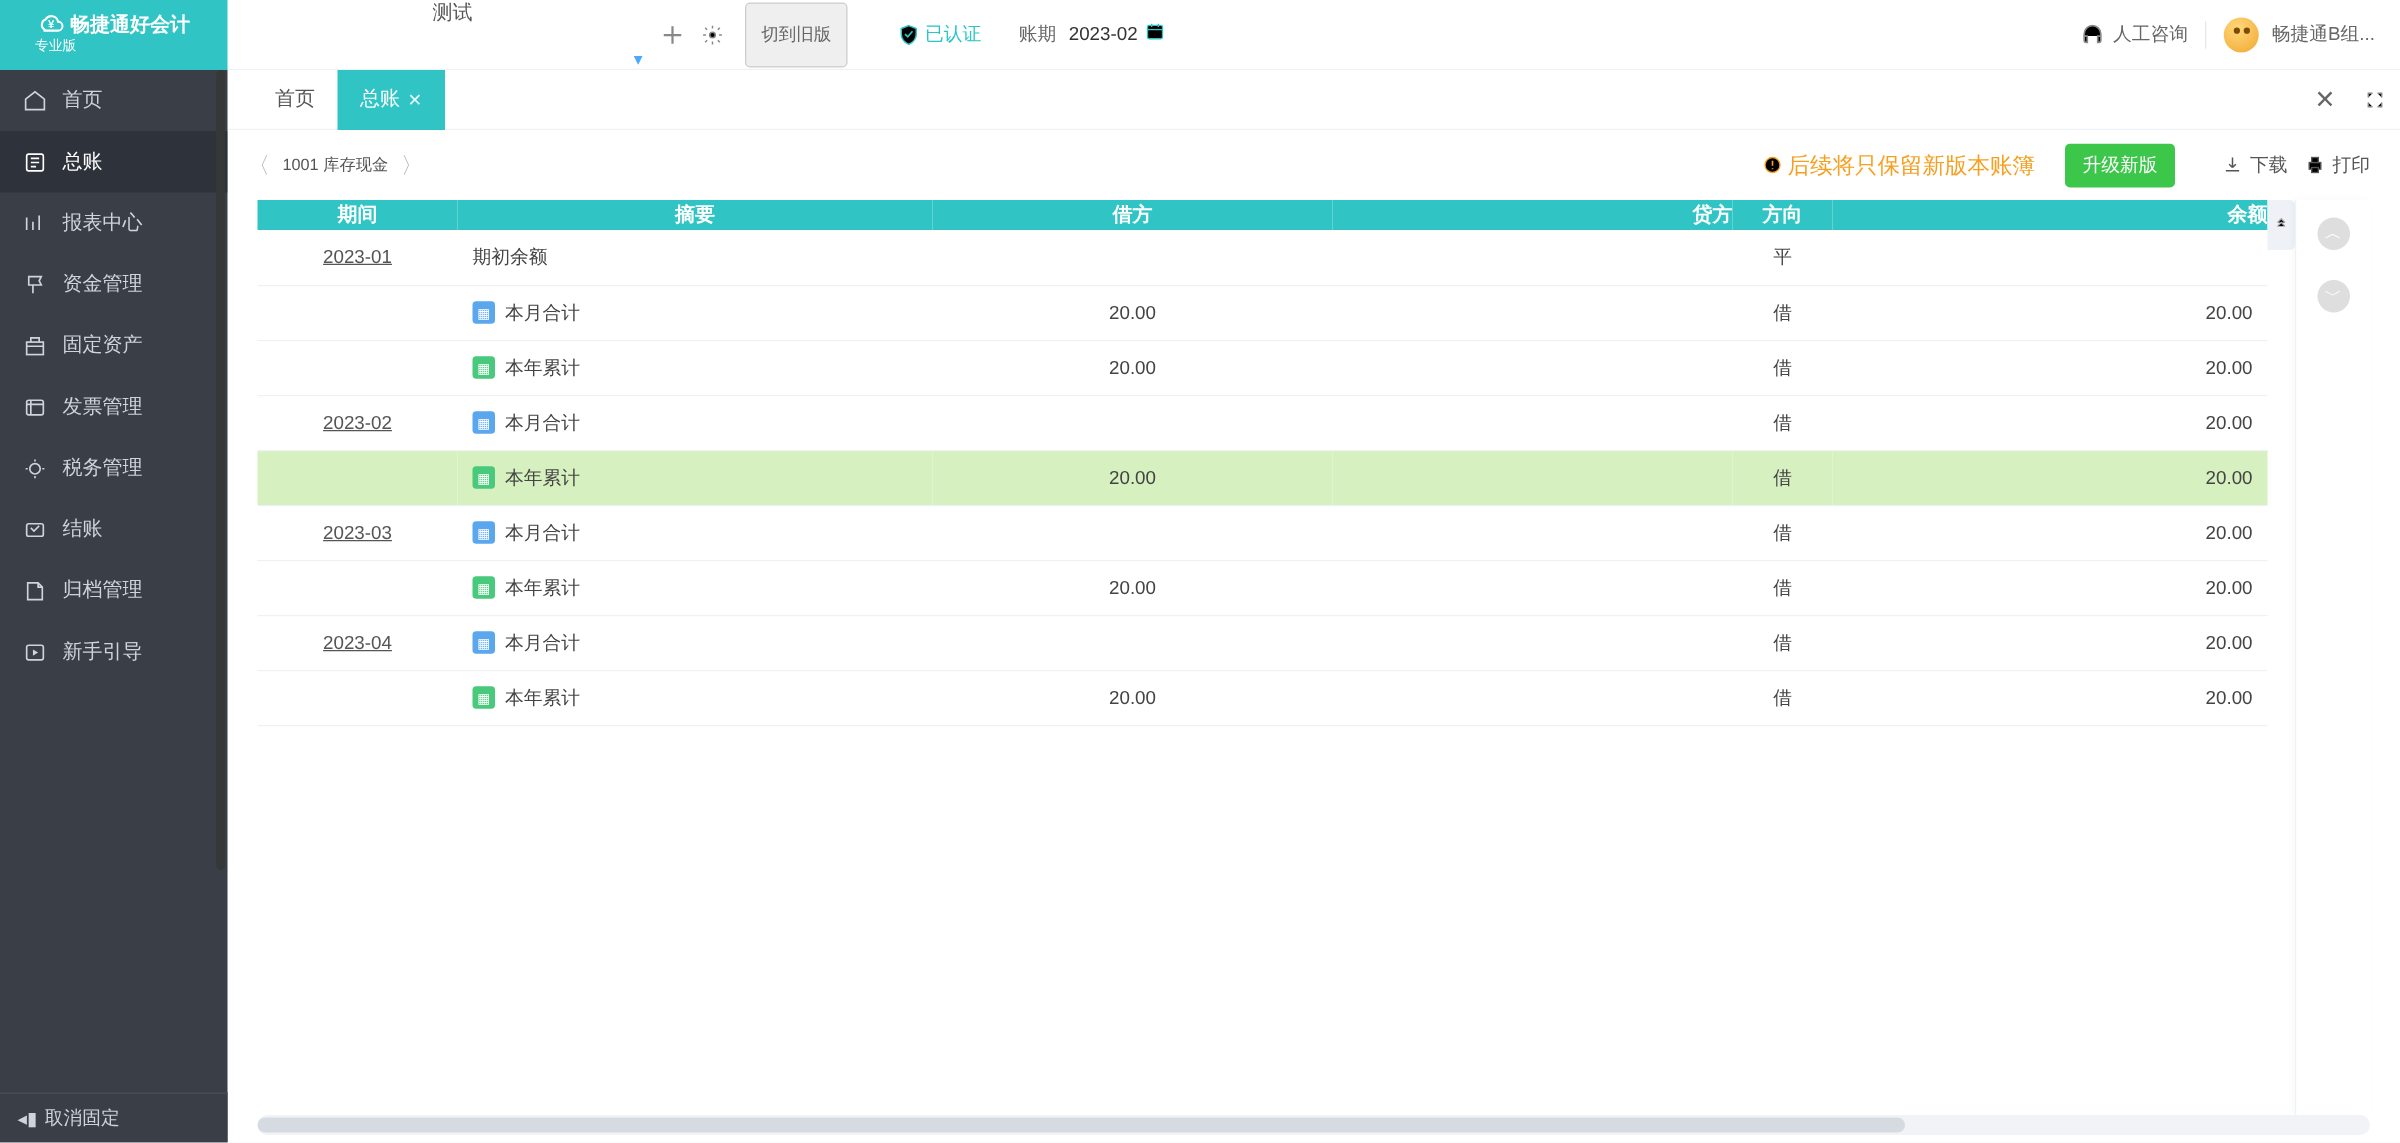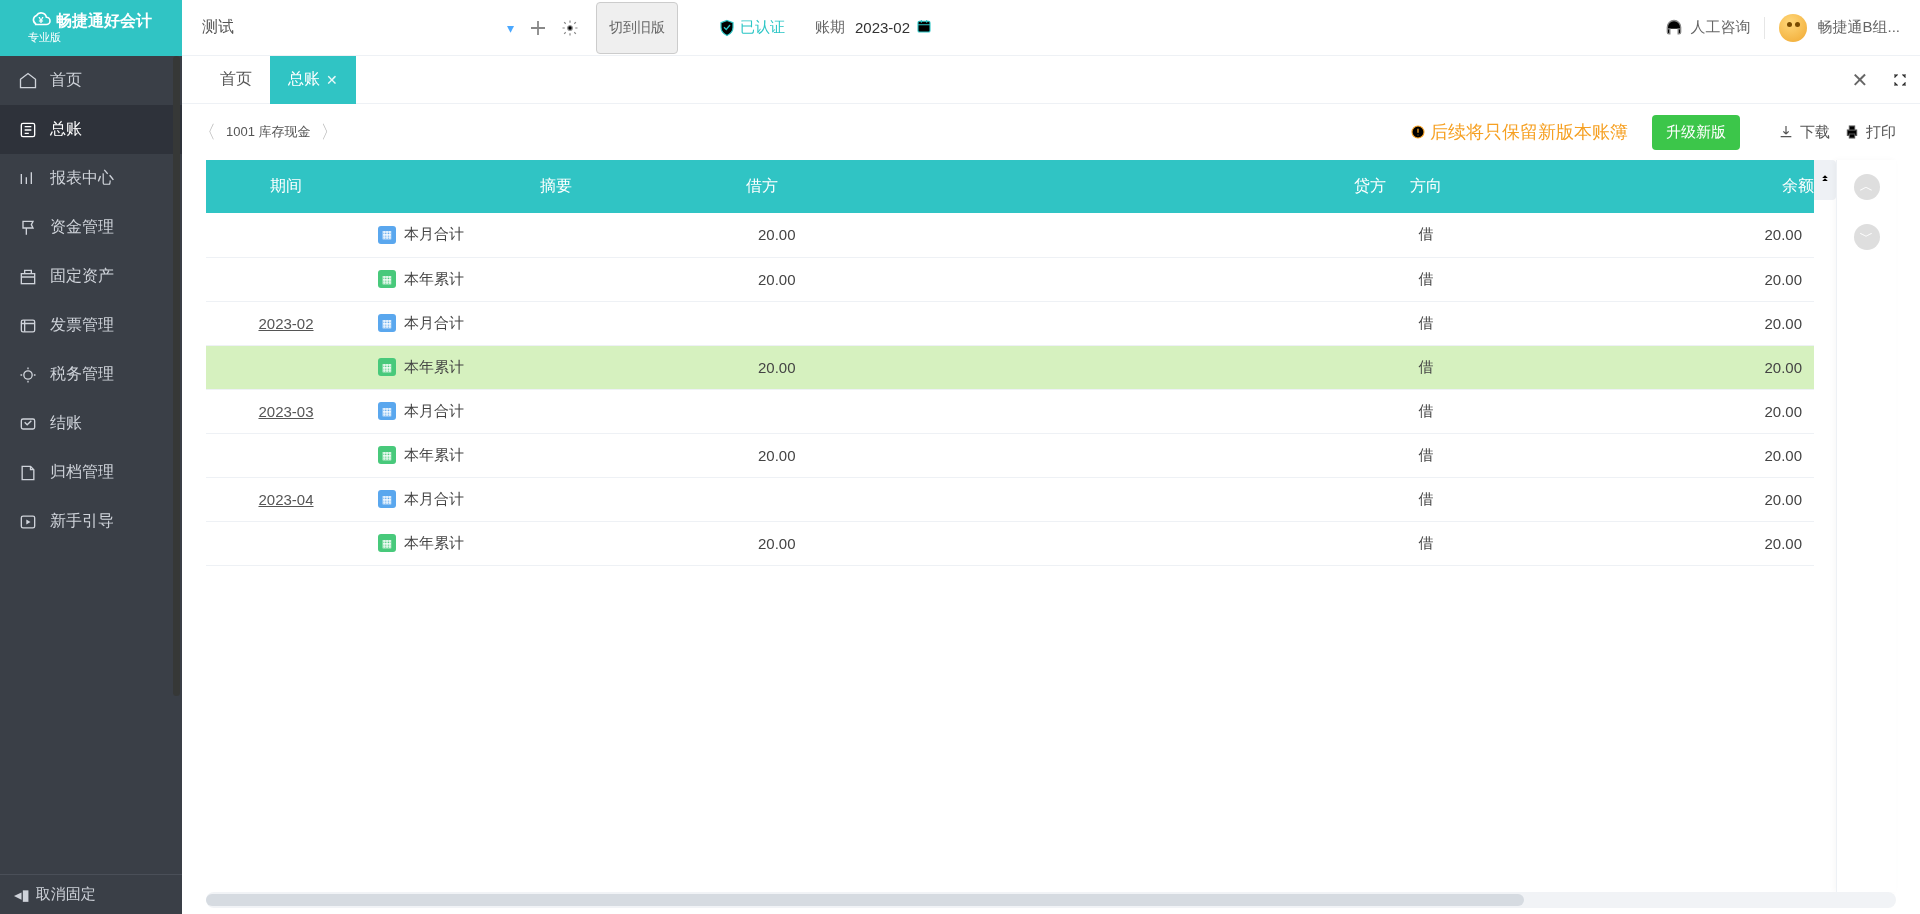--- a/index.html
+++ b/index.html
@@ -4,21 +4,21 @@
 <style>
   * { box-sizing: border-box; margin: 0; padding: 0; }
   html, body { height: 100%; font-family: "Microsoft YaHei", Arial, sans-serif; font-size: 14px; color: #333; background:#f5f7fa; }
   .app { width: 1920px; height: 914px; position: relative; display: flex; flex-direction: column; }
 
   
   .topbar { height: 56px; background: #fff; display: flex; align-items: center; padding: 0 20px 0 0; border-bottom:1px solid #eef1f5; }
   .logo-wrap { width: 182px; height: 56px; background: #30c4c4; color: #fff; display:flex; flex-direction:column; align-items:center; justify-content:center; line-height:1.1; }
   .logo-row { display:flex; align-items:center; gap:4px; font-weight:bold; font-size:16px;}
   .logo-sub { font-size:11px; margin-top:2px; align-self:flex-start; padding-left:28px;}
-  .top-select { margin-left: 20px; display:flex; align-items:center; gap:18px; width:320px; color:#666; }
+  .top-select { margin-left: 20px; display:flex; align-items:center; gap:18px; width:320px; color:#666;flex-direction:column; }
   .top-select .sel { flex:0 0 auto; font-size:16px; color:#555; }
   .chev-down { color:#4aa8ff; font-size:14px; margin-left:auto; margin-right:8px;}
   .icon-btn { width:32px; height:32px; display:flex; align-items:center; justify-content:center; color:#888; cursor:pointer; font-size:18px;}
   .old-ver { border:1px solid #ccc; border-radius:4px; padding:16px 12px; font-size:14px; color:#666; margin:16px 10px;}
   .verified { color:#2cc6c6; display:flex; align-items:center; gap:4px; font-size:15px; font-weight:500; margin-left:30px;}
   .period-lbl { margin-left:30px; color:#666; font-size:15px;}
   .period-val { margin-left:10px; color:#333; font-size:15px;}
   .cal-icon { color:#2cc6c6; margin-left:6px; font-size:16px;}
   .top-spacer { flex:1; }
   .consult { display:flex; align-items:center; gap:6px; color:#666; font-size:15px;}
@@ -53,25 +53,25 @@
   .arrow { width:30px; height:30px; display:flex; align-items:center; justify-content:center; color:#bbb; font-size:18px; cursor:pointer;}
   .acct { font-size:13px; color:#555; margin:0 4px;}
   .toolbar-spacer{flex:1;}
   .notice { color:#f6a022; font-size:18px; display:flex; align-items:center; gap:4px; margin-right:24px;}
   .upbtn { background:#3cc64a; color:#fff; border:none; border-radius:4px; padding:8px 14px; font-size:15px; margin-right:24px; cursor:pointer;}
   .tbtn { display:flex; align-items:center; gap:6px; color:#555; font-size:15px; margin-left:14px; cursor:pointer;}
 
   .table-wrap{ flex:1; padding:0 24px 0 24px; position:relative; display:flex; min-height:0;}
   .table-area{ flex:1; min-width:0;}
   table { width:100%; border-collapse:collapse; table-layout:fixed;}
-  thead th { background:#30c4c4; color:#fff; font-weight:400; font-size:16px; height:53px; text-align:center;}
+  thead th { background:#30c4c4; color:#fff; font-weight:700; font-size:16px; height:24px; text-align:center;}
   tbody td { height:44px; border-bottom:1px solid #eef1f5; padding:0 12px; font-size:15px; color:#444;}
   .col-period{ width:160px; text-align:center;}
   .col-summary{ width:380px;}
-  .col-debit{ width:320px; text-align:left;}
+  .col-debit{ width:320px; text-align:center;}
   .col-credit{ width:320px; text-align:right;}
   .col-dir{ width:80px; text-align:center;}
   .col-bal{ text-align:right;}
   td.col-period a{ color:#555; text-decoration:underline; cursor:pointer;}
   .sum-cell{ display:flex; align-items:center; gap:8px;}
   .sicon{ width:18px; height:18px; border-radius:3px; display:inline-flex; align-items:center; justify-content:center; color:#fff; font-size:11px;}
   .sicon.month{ background:#5aa7ee;}
   .sicon.year{ background:#48c97b;}
   tr.hl td{ background:#d6f1bf;}
   
@@ -298,20 +298,28 @@
                   <th class="col-period">期间</th>
                   <th class="col-summary">摘要</th>
                   <th class="col-debit">借方</th>
                   <th class="col-credit">贷方</th>
                   <th class="col-dir">方向</th>
                   <th class="col-bal">余额</th>
                 </tr>
               </thead>
             <tbody id="tbody">
                 <tr>
+                  <td class="col-period"><a>2023-01</a></td>
+                  <td class="col-summary"><span>期初余额</span></td>
+                  <td class="col-debit"></td>
+                  <td class="col-credit"></td>
+                  <td class="col-dir">平</td>
+                  <td class="col-bal"></td>
+                </tr>
+                <tr>
                   <td class="col-period"></td>
                   <td class="col-summary">
                     <div class="sum-cell">
                       <span class="sicon month">▦</span>
                       <span>本月合计</span>
                     </div>
                   </td>
                   <td class="col-debit">20.00</td>
                   <td class="col-credit"></td>
                   <td class="col-dir">借</td>

